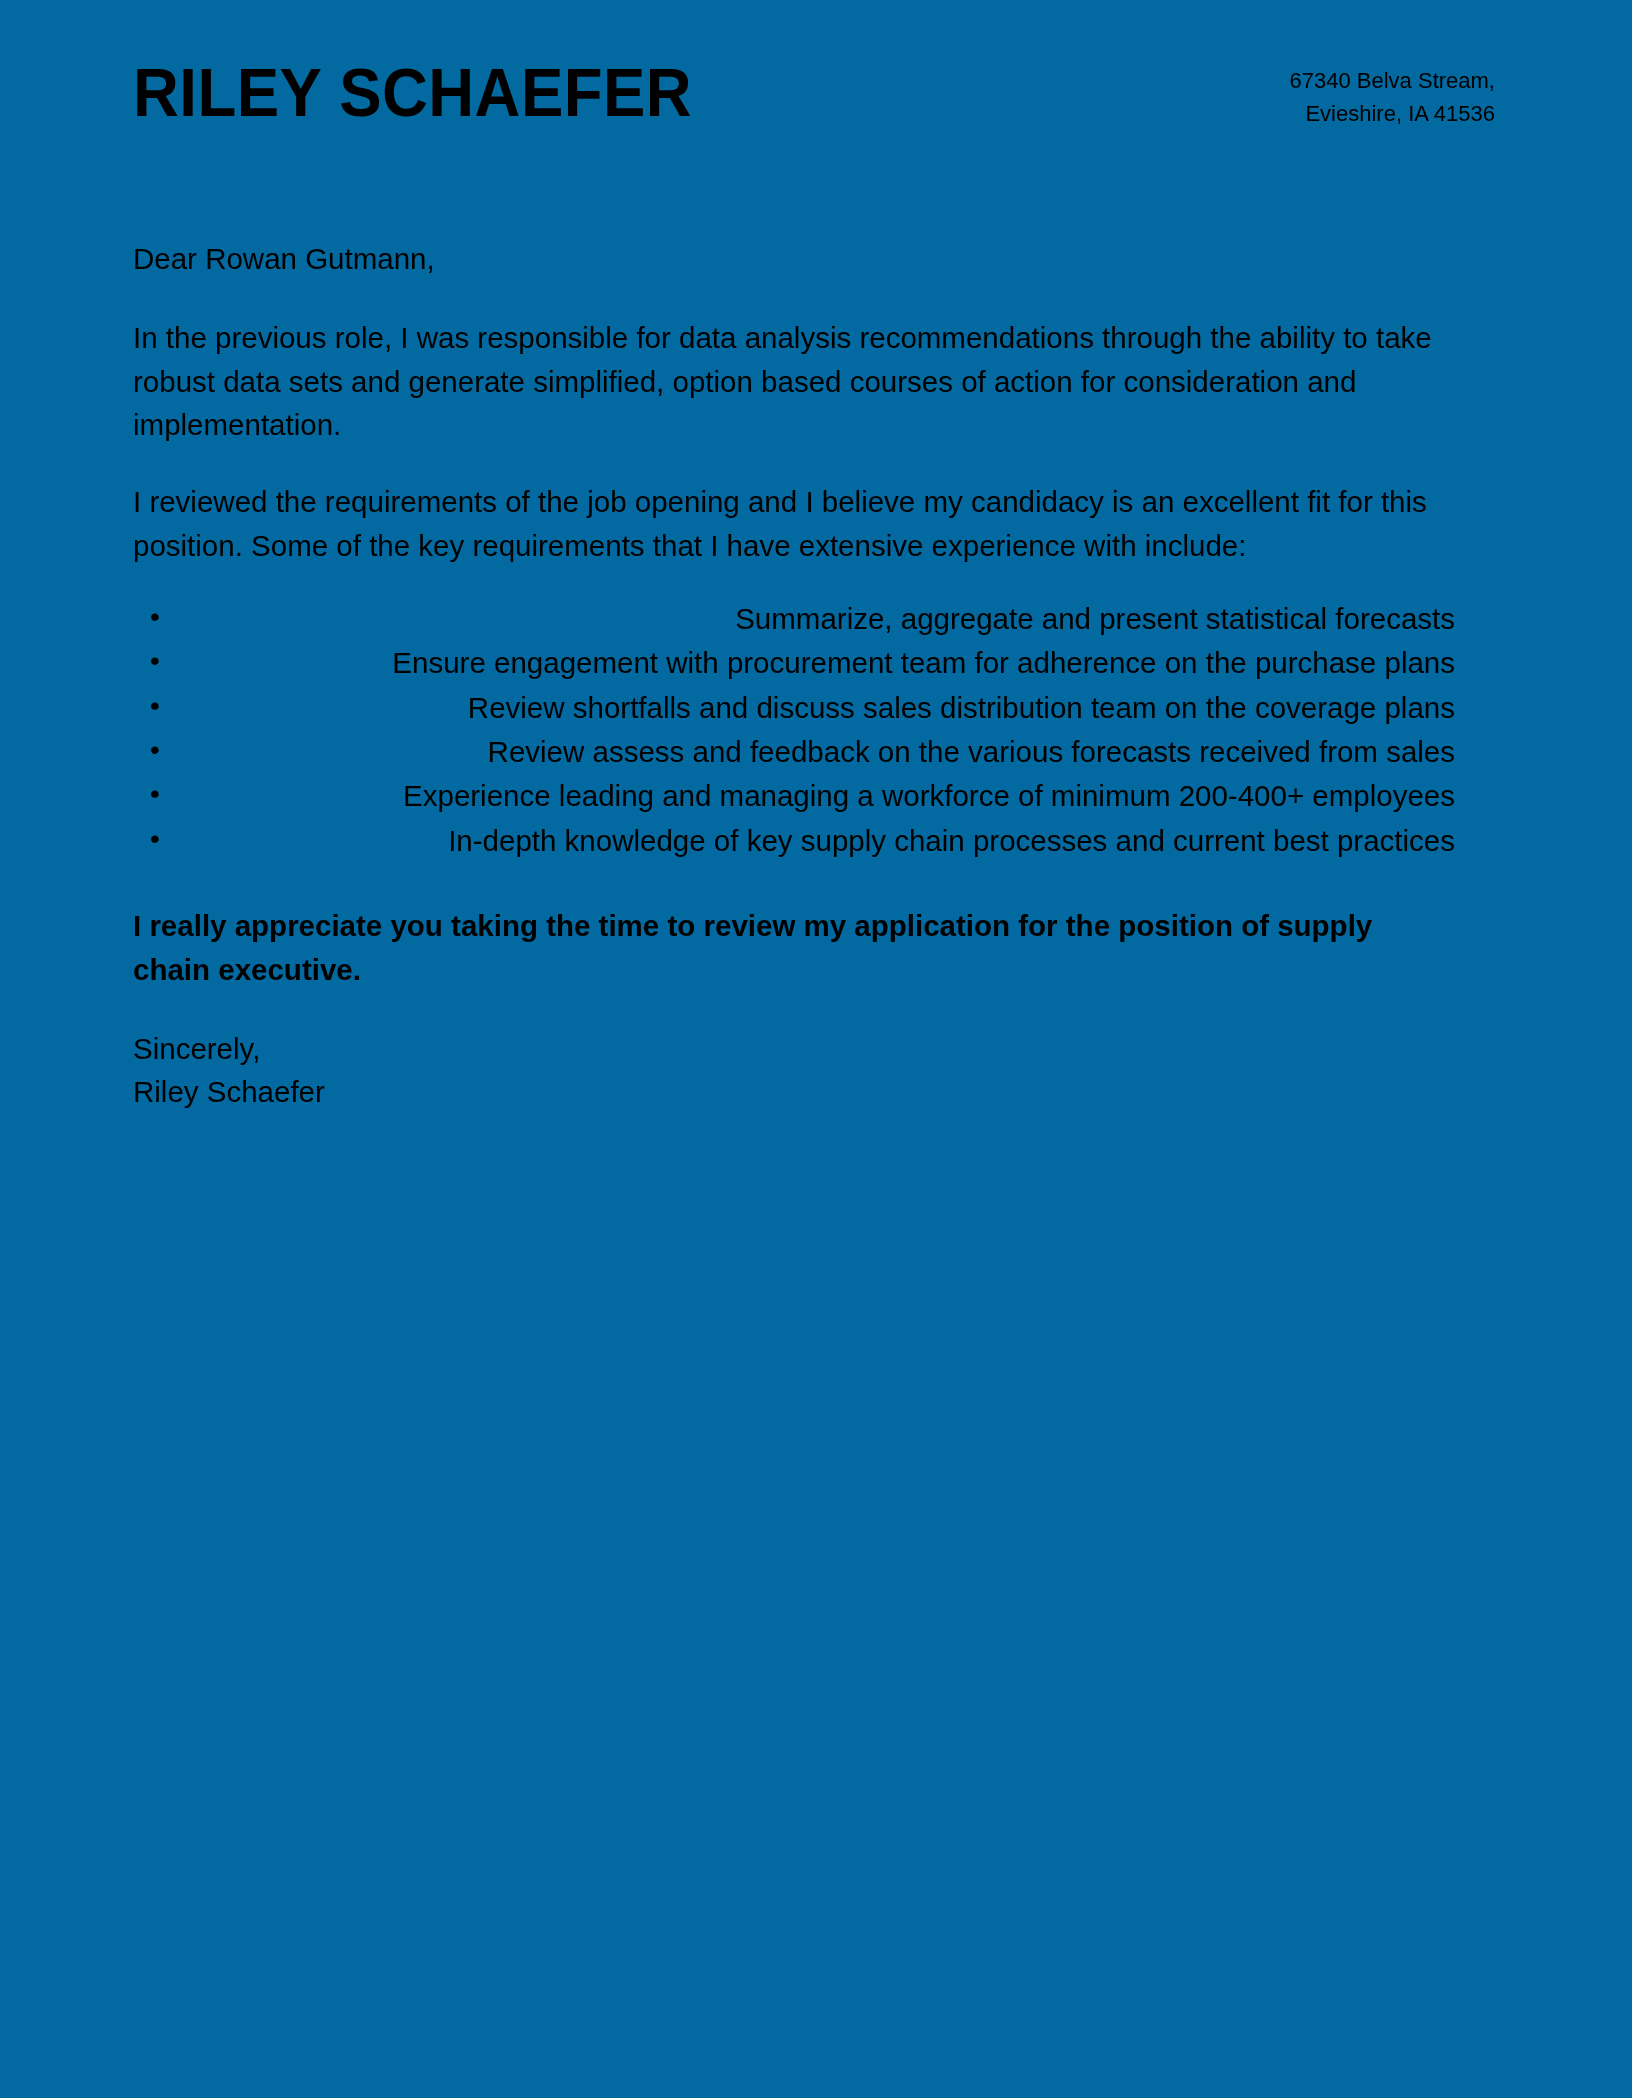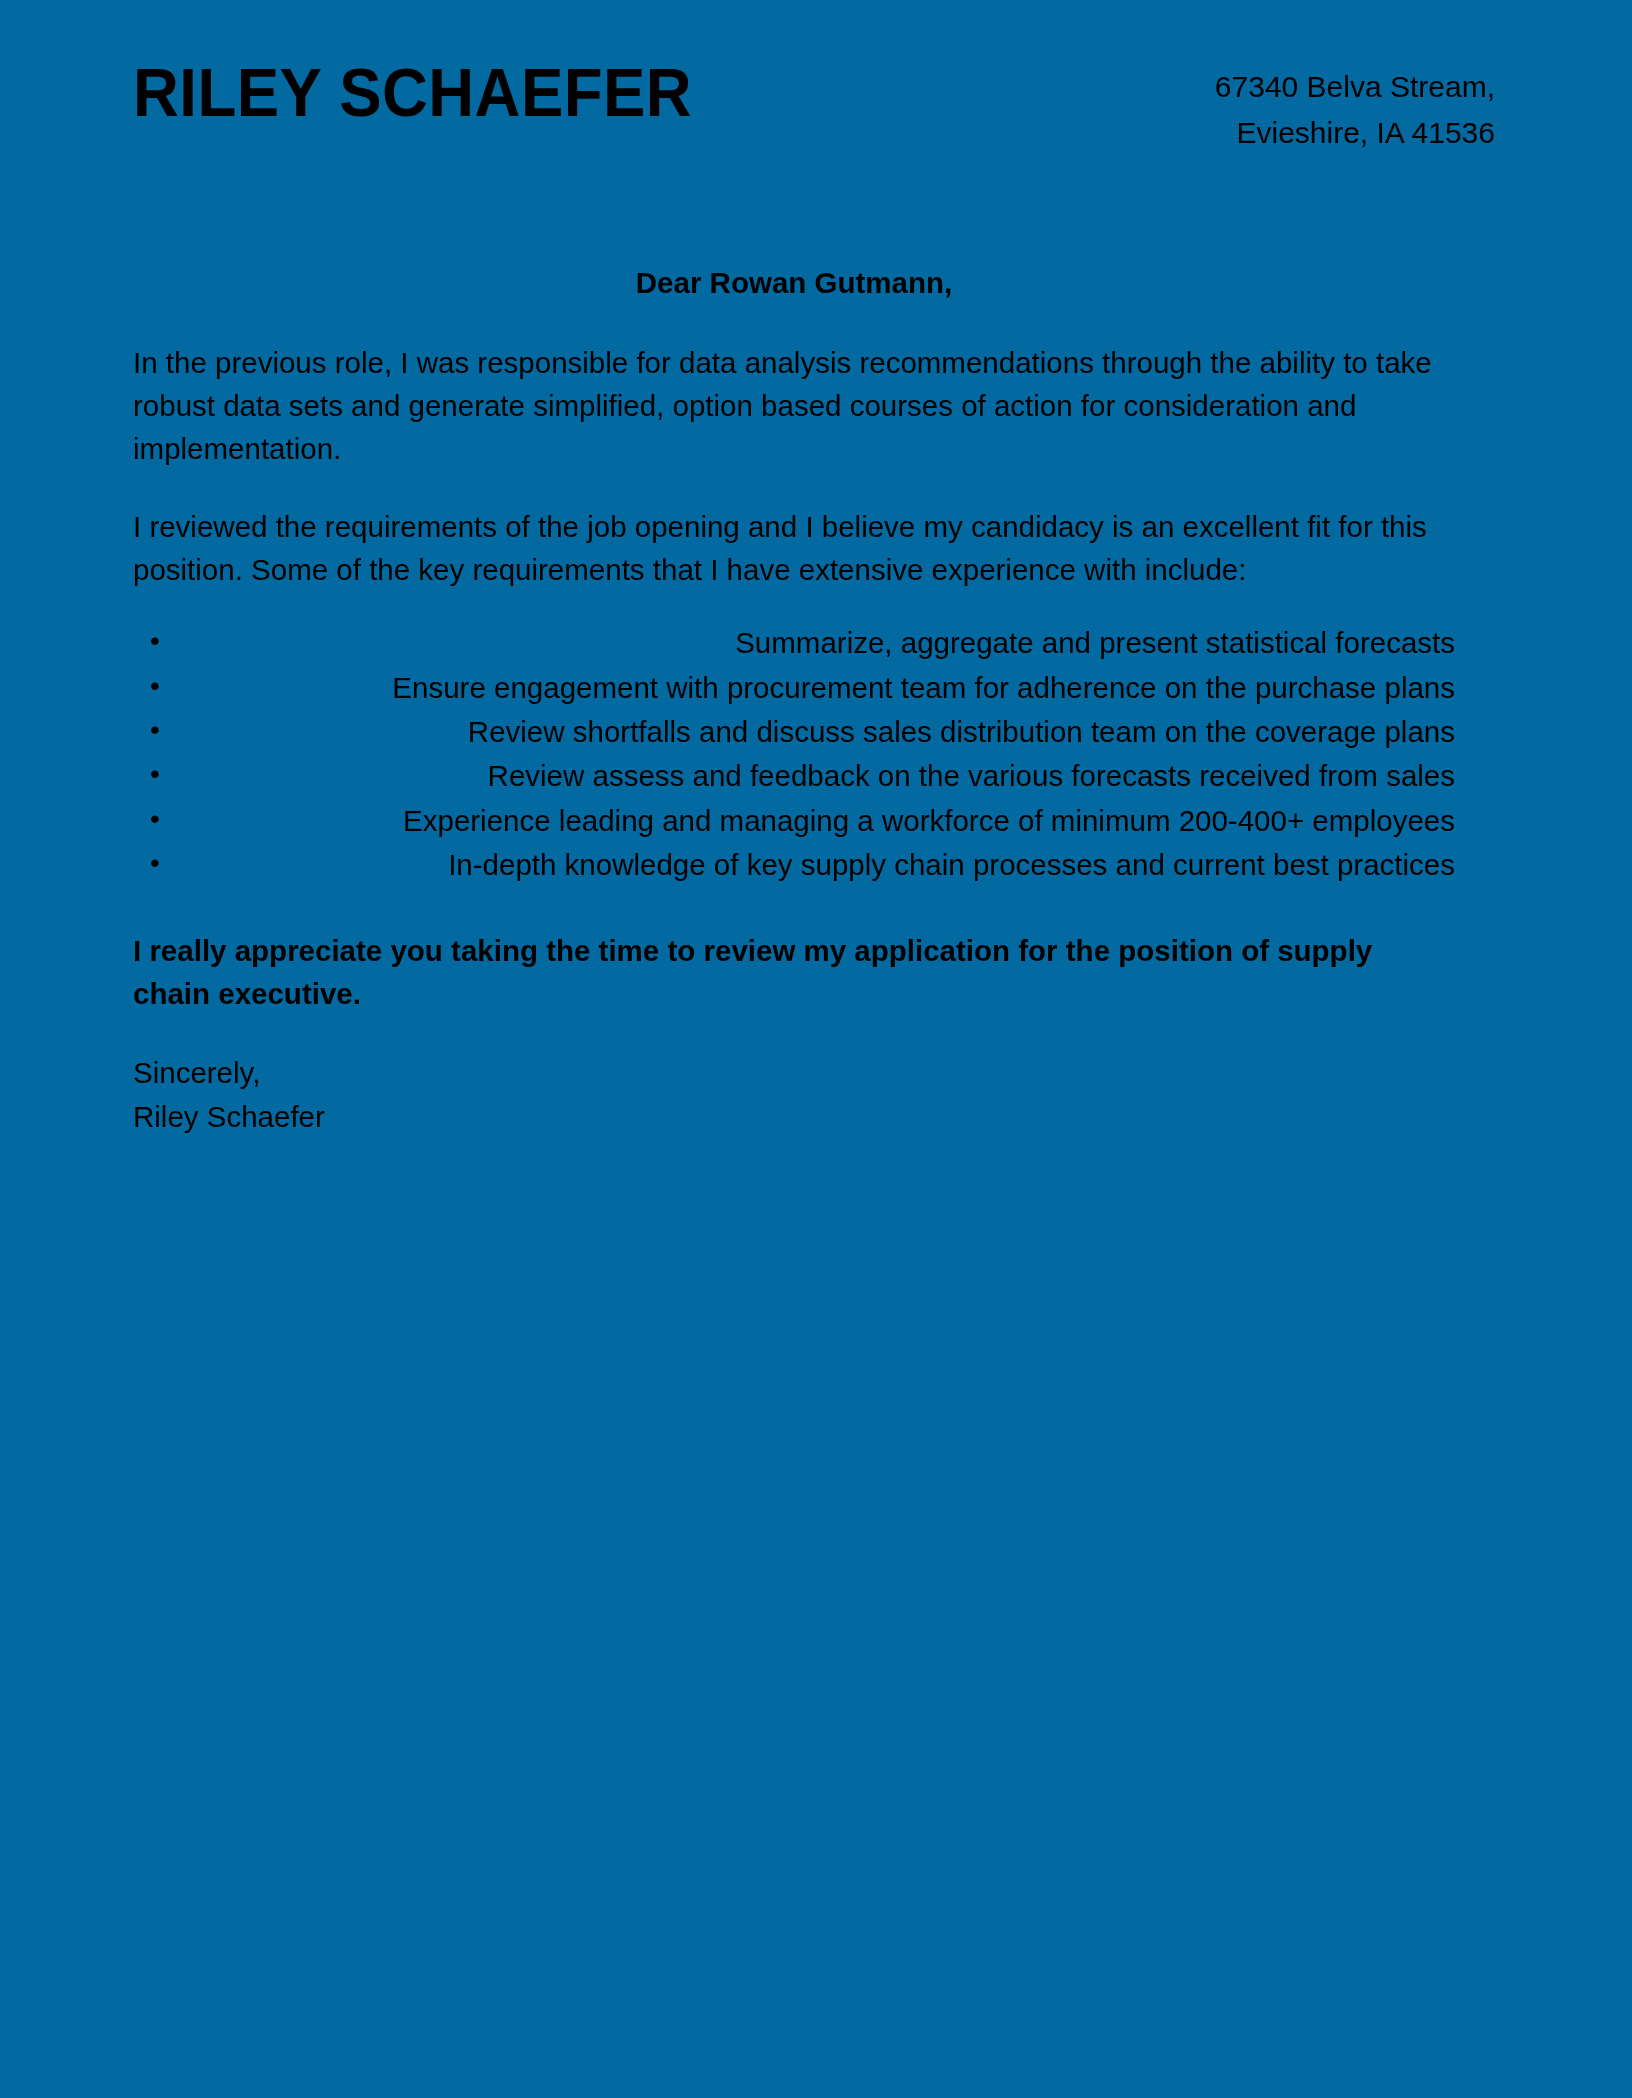--- a/index.html
+++ b/index.html
@@ -39,38 +39,37 @@
     font-weight: bold;
     letter-spacing: 0.5px;
     line-height: 1.0;
     white-space: nowrap;
     margin: 0;
     transform: scaleX(0.92);
     transform-origin: left top;
   }
   .address-block {
     text-align: right;
-    font-size: 30px;
+    font-size: 22px;
     line-height: 1.52;
     padding-top: 6px;
     white-space: nowrap;
   }
   .address-line { display: block; }
 
   
   .letter-body {
     margin-top: 106px;
     width: 1322px;
     font-size: 29.5px;
     line-height: 1.47;
   }
   .salutation {
-    font-weight: bold;
+    font-weight: normal;
     margin: 0 0 36px 0;
-    text-align: center;
   }
   .body-paragraph {
     margin: 0 0 34px 0;
   }
   .body-paragraph.last-intro {
     margin-bottom: 30px;
   }
   .requirements-list {
     list-style: none;
     margin: 0 0 42px 0;

